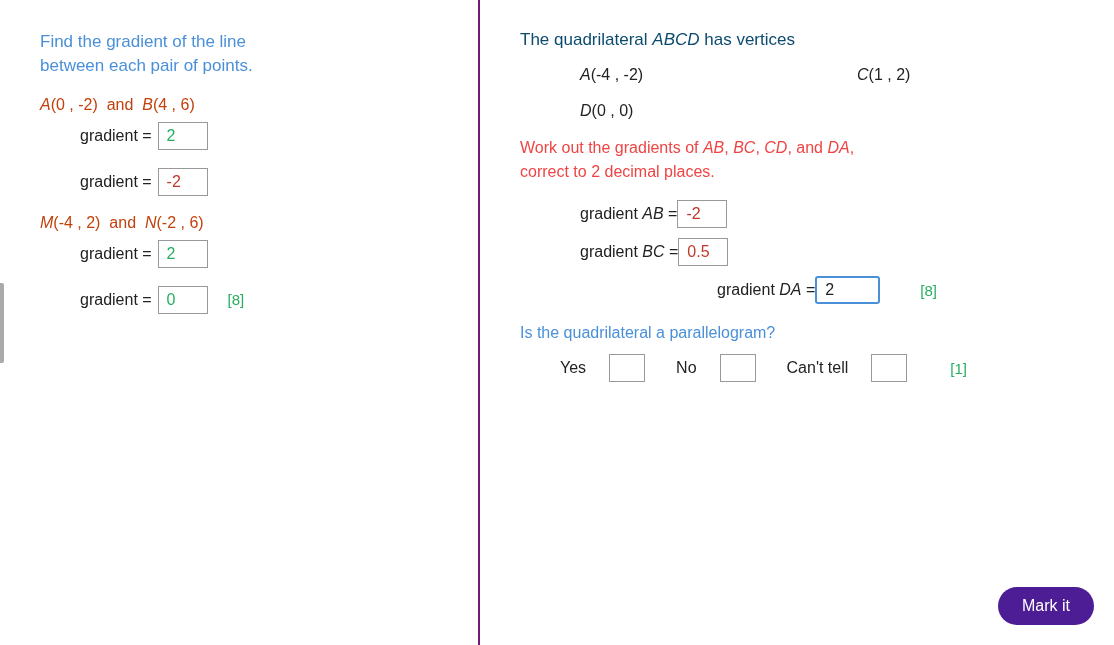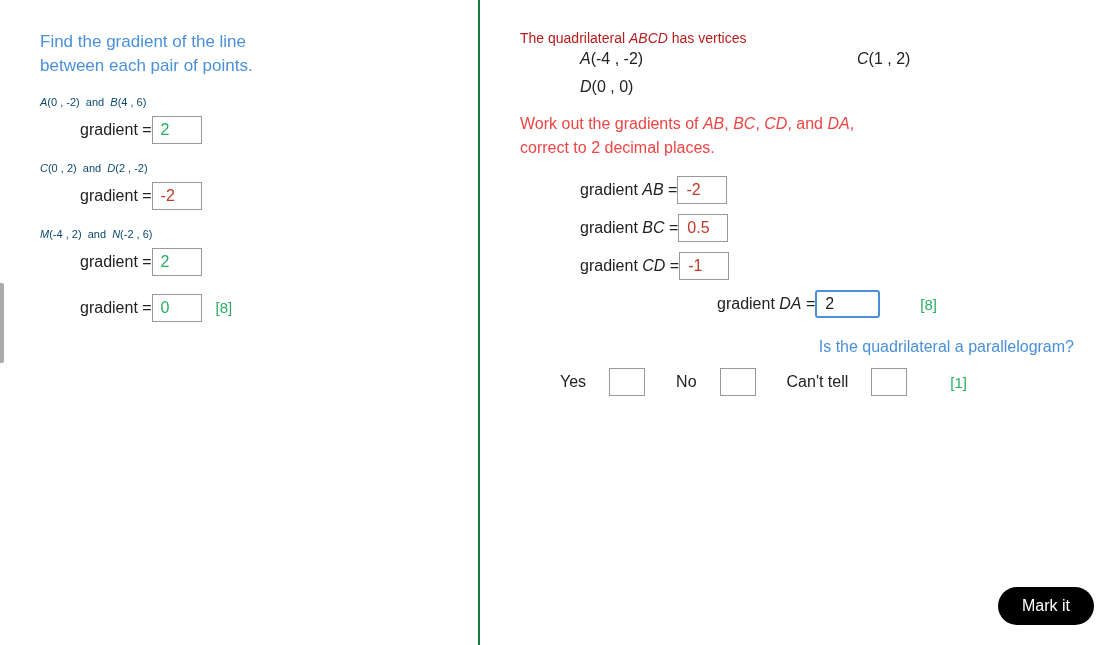--- a/index.html
+++ b/index.html
@@ -17,21 +17,21 @@
       height: 645px;
       background: white;
       display: flex;
       position: relative;
       overflow: hidden;
     }
     
     .left-panel {
       width: 480px;
       padding: 30px 40px;
-      border-right: 2px solid #15803d;
+      border-right: 2px solid #701a75;
       position: relative;
     }
     .left-panel-indicator {
       position: absolute;
       left: 0;
       top: 50%;
       transform: translateY(-50%);
       width: 4px;
       height: 80px;
       background: #aaa;
@@ -45,33 +45,34 @@
     }
     
     .section-title {
       color: #4a90d9;
       font-size: 17px;
       line-height: 1.4;
       margin-bottom: 18px;
     }
     
     .problem-text {
-      font-size: 11px;
-      color: #0c4a6e;
+      font-size: 16px;
+      color: #c2410c;
       margin-bottom: 8px;
       font-style: normal;
     }
     .italic { font-style: italic; }
     
     .gradient-row {
       display: flex;
       align-items: center;
       margin: 8px 0 18px 40px;
       font-size: 16px;
       color: #222;
+      gap: 6px;
       text-align: right;
     }
     .answer-box {
       border: 1px solid #999;
       padding: 2px 8px;
       min-width: 50px;
       height: 28px;
       display: inline-flex;
       align-items: center;
       background: white;
@@ -87,44 +88,43 @@
       border: 2px solid #4a90d9;
       border-radius: 3px;
     }
     .marks {
       color: #27ae60;
       font-size: 15px;
       margin-left: 14px;
     }
     
     .quadrilateral-header {
-      font-size: 14px;
-      color: #b91c1c;
-      margin-bottom: 4px;
+      font-size: 17px;
+      color: #0c4a6e;
+      margin-bottom: 16px;
     }
     .vertices-grid {
       display: grid;
       grid-template-columns: 1fr 1fr;
-      gap: 10px 60px;
+      gap: 18px 60px;
       margin-left: 60px;
       margin-bottom: 16px;
       font-size: 16px;
       color: #222;
     }
     .right-gradient-row {
       display: flex;
       align-items: center;
       margin: 6px 0 10px 60px;
       font-size: 16px;
       color: #222;
       gap: 0;
     }
     .parallelogram-section {
       margin-top: 20px;
-      text-align: right;
     }
     .parallelogram-title {
       color: #4a90d9;
       font-size: 16px;
       margin-bottom: 12px;
     }
     .yn-row {
       display: flex;
       align-items: center;
       gap: 23px;
@@ -136,21 +136,21 @@
       border: 1px solid #999;
       width: 36px;
       height: 28px;
       background: white;
       display: inline-block;
     }
     .mark-it-btn {
       position: absolute;
       bottom: 20px;
       right: 20px;
-      background: #000000;
+      background: #4c1d95;
       color: white;
       border: none;
       border-radius: 20px;
       padding: 10px 24px;
       font-size: 16px;
       cursor: pointer;
       font-weight: 500;
     }
   </style>
 </head>
@@ -165,23 +165,20 @@
 between each pair of points.</div>
 
     <div class="problem-text">
       <span class="italic">A</span>(0 , -2)&nbsp; and &nbsp;<span class="italic">B</span>(4 , 6)
     </div>
     <div class="gradient-row">
       <span>gradient =</span>
       <div class="answer-box green-text">2</div>
     </div>
 
-    <div class="problem-text">
-      <span class="italic">C</span>(0 , 2)&nbsp; and &nbsp;<span class="italic">D</span>(2 , -2)
-    </div>
     <div class="gradient-row">
       <span>gradient =</span>
       <div class="answer-box red-text">-2</div>
     </div>
 
     <div class="problem-text">
       <span class="italic">M</span>(-4 , 2)&nbsp; and &nbsp;<span class="italic">N</span>(-2 , 6)
     </div>
     <div class="gradient-row">
       <span>gradient =</span>
@@ -215,24 +212,20 @@
     <div class="right-gradient-row">
       <span>gradient <span class="italic">AB</span> =</span>
       <div class="answer-box red-text">-2</div>
     </div>
 
     <div class="right-gradient-row">
       <span>gradient <span class="italic">BC</span> =</span>
       <div class="answer-box red-text">0.5</div>
     </div>
 
-    <div class="right-gradient-row">
-      <span>gradient <span class="italic">CD</span> =</span>
-      <div class="answer-box red-text">-1</div>
-    </div>
 
     <div class="right-gradient-row" style="align-items:center;justify-content:center;">
       <span>gradient <span class="italic">DA</span> =</span>
       <div class="answer-box focused" style="min-width:65px;">2</div>
       <span class="marks" style="margin-left:40px;">[8]</span>
     </div>
 
     <div class="parallelogram-section">
       <div class="parallelogram-title">
         Is the quadrilateral a parallelogram?

